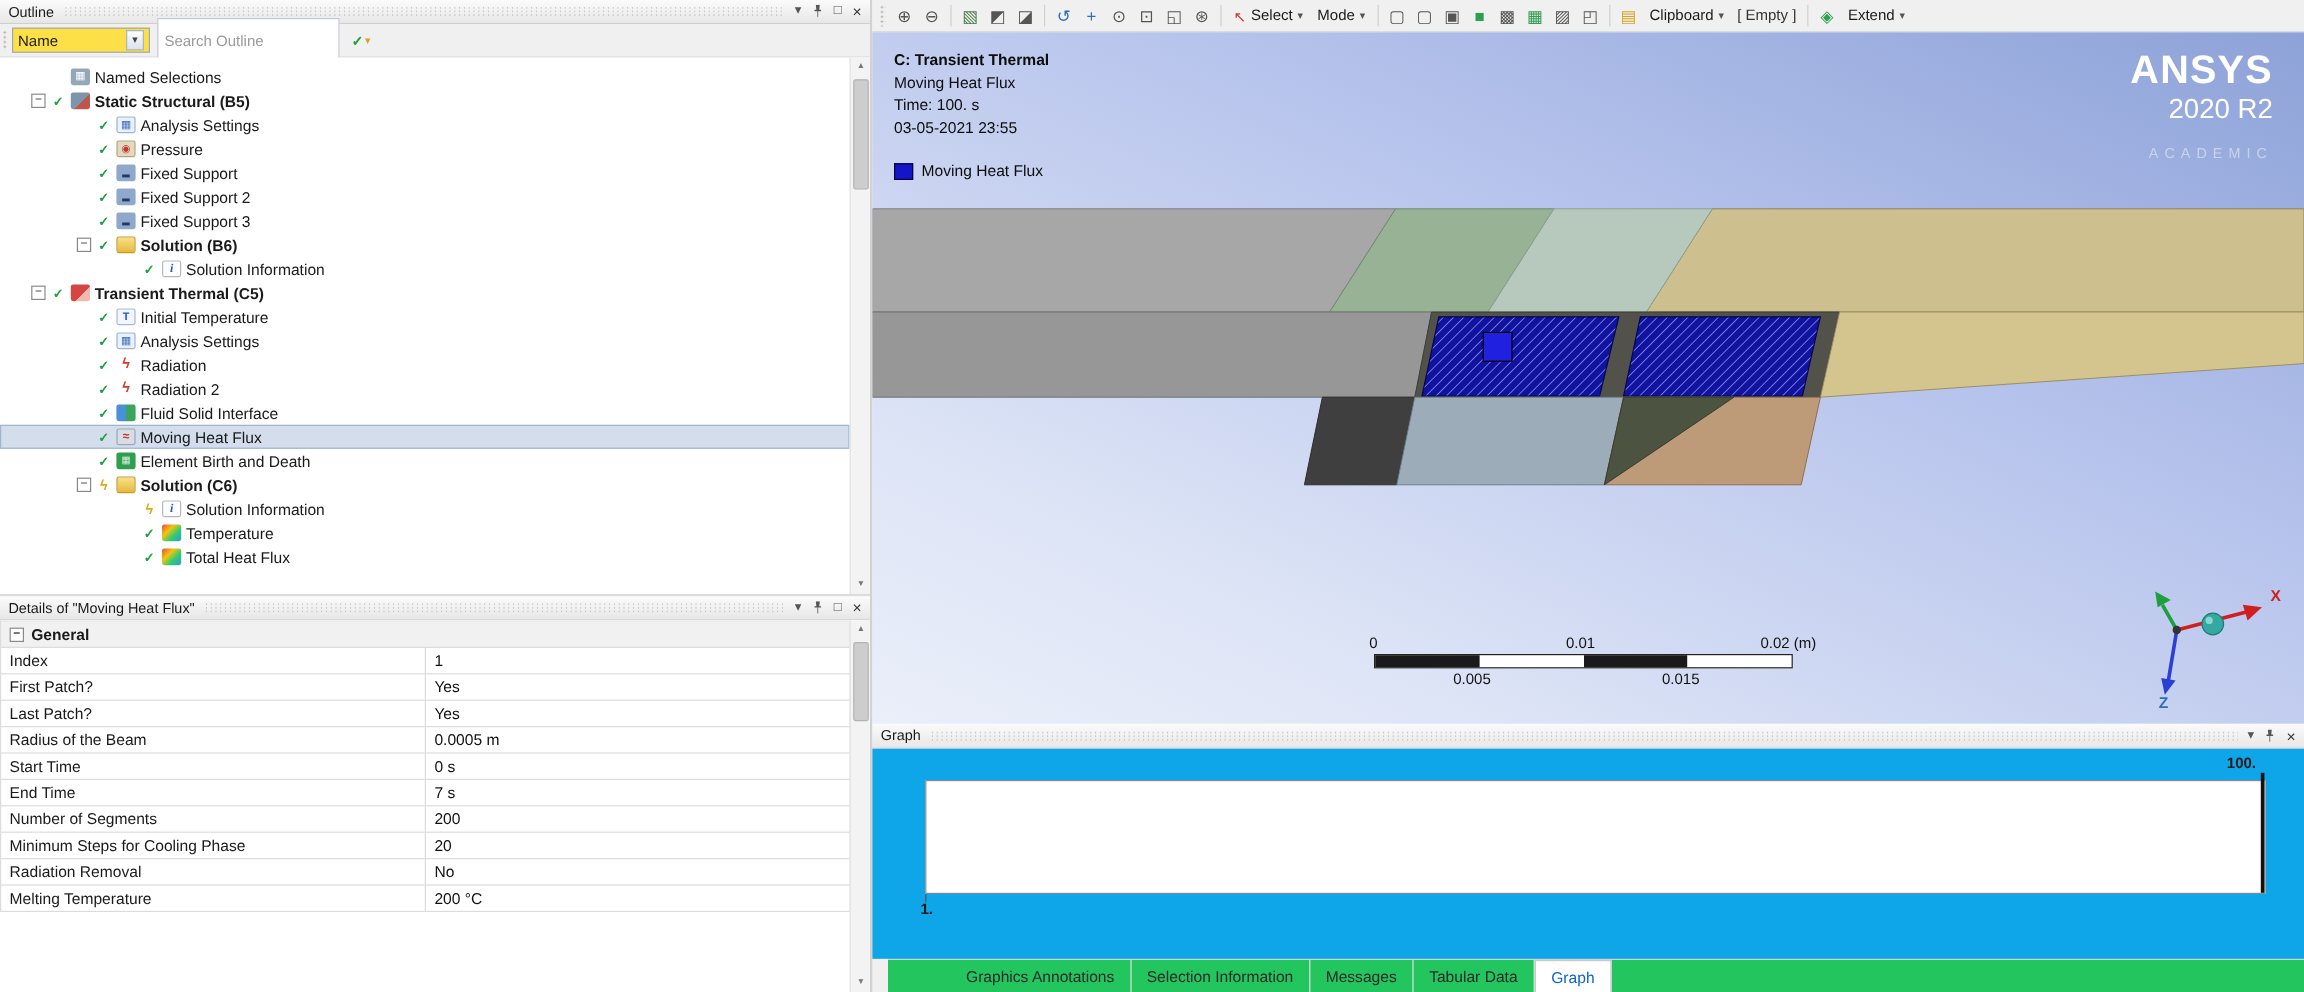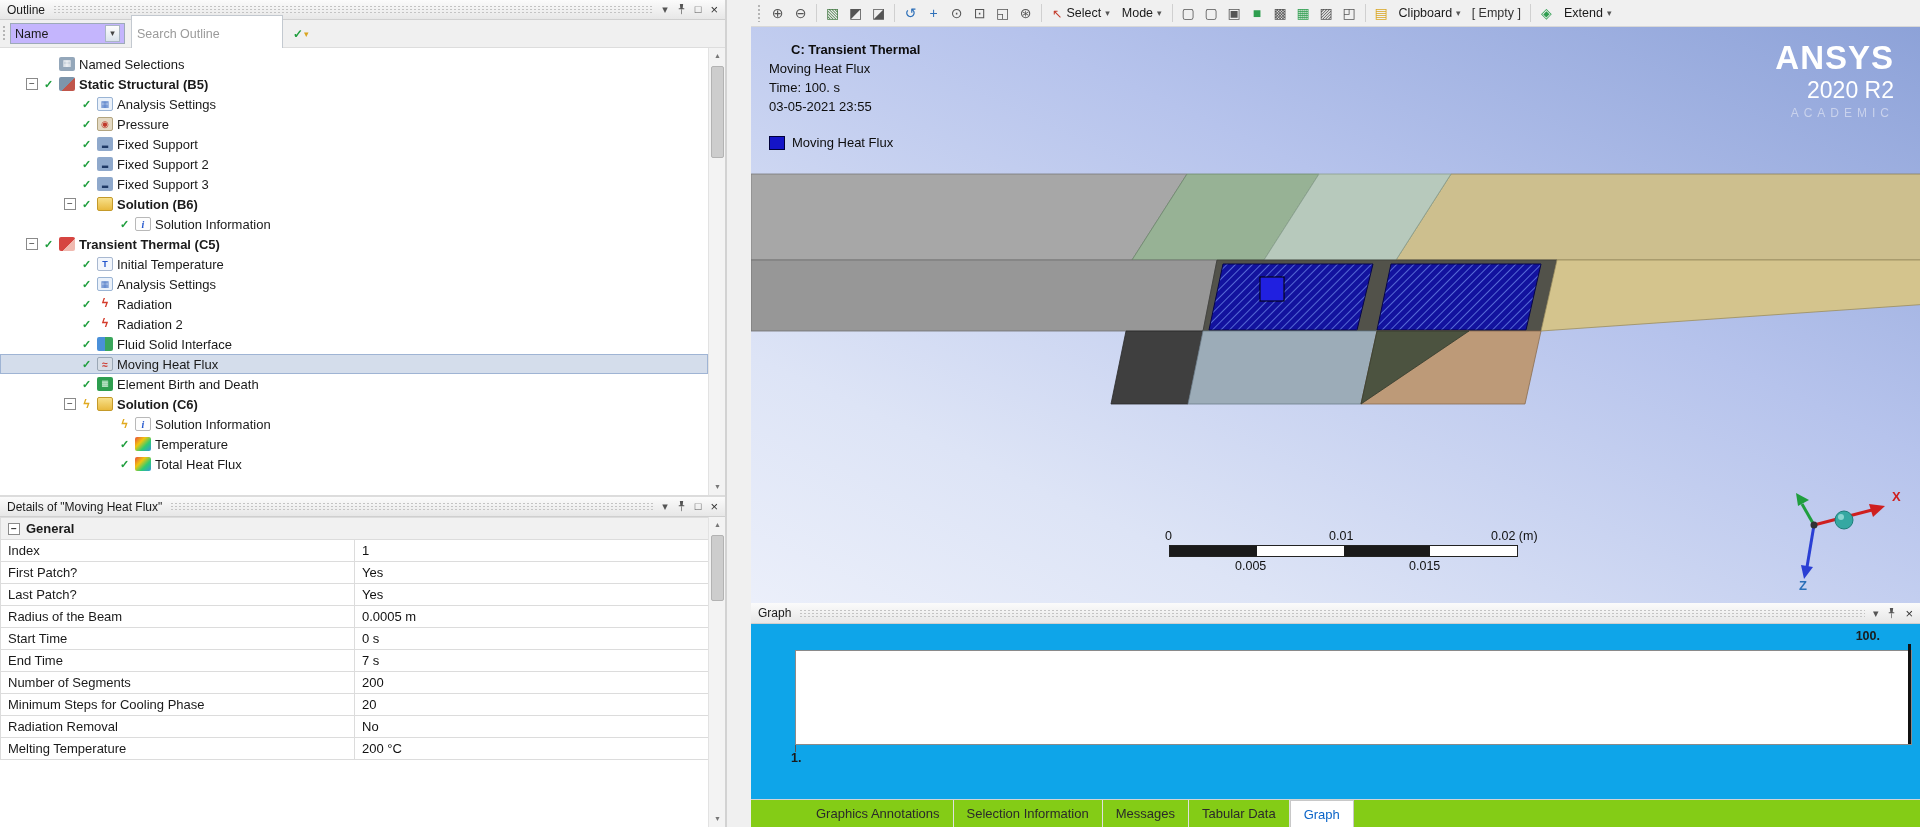--- a/index.html
+++ b/index.html
@@ -1,37 +1,37 @@
 <!DOCTYPE html>
 <html><head>
 <meta charset="utf-8">
 <style>
   * { margin:0; padding:0; box-sizing:border-box; }
   html,body { width:1920px; height:827px; overflow:hidden; background:#f0f0f0;
               font-family:"Liberation Sans", sans-serif; font-size:13px; color:#1a1a1a; }
-  .app { width:1920px; height:827px; display:flex;gap:24px; }
+  .app { width:1920px; height:827px; display:flex; }
 
   
   .left-col { width:727px; flex:none; display:flex; flex-direction:column; border-right:2px solid #d2d2d2; background:#fff; }
   .outline-panel { height:497px; flex:none; display:flex; flex-direction:column; border-bottom:2px solid #dcdcdc; }
   .details-panel { flex:1; display:flex; flex-direction:column; }
 
   .panel-header { height:20px; flex:none; background:linear-gradient(#fbfbfb,#e7e7e7); border-bottom:1px solid #cfcfcf;
                   display:flex; align-items:center; padding:0 7px; font-size:12px; color:#1a1a1a; }
   .ph-title { white-space:nowrap; }
   .ph-fill { flex:1; height:9px; margin:0 8px; background-image:radial-gradient(#c3c3c3 0.8px, transparent 0.9px); background-size:4px 3px; }
   .ph-icons { display:flex; align-items:center; gap:9px; color:#555; }
   .ph-icons span, .ph-icons svg { cursor:default; font-size:11px; line-height:1; }
   .ph-close { font-size:13px !important; color:#333; }
 
   
   .o-toolbar { height:28px; flex:none; background:#f0f0f0; border-bottom:1px solid #ddd; display:flex; align-items:center; gap:6px; padding:0 6px 0 10px; position:relative; }
   .v-grip { position:absolute; left:2px; top:5px; bottom:5px; width:4px;
             background-image:radial-gradient(#b5b5b5 1px, transparent 1.1px); background-size:4px 4px; }
-  .name-combo { width:115px; height:21px; background:#c4b5fd; border:1px solid #9daab8; display:flex; align-items:center; padding:0 4px; font-size:12.5px; }
+  .name-combo { width:115px; height:21px; background:#fde047; border:1px solid #9daab8; display:flex; align-items:center; padding:0 4px; font-size:12.5px; }
   .name-combo .cc { flex:1; }
   .combo-btn { width:15px; height:17px; background:linear-gradient(#fdfdfd,#dbe3ec); border:1px solid #aab6c4; text-align:center; line-height:15px; font-size:9px; color:#444; }
   .search-box { width:152px; height:37px; background:#fff; border:1px solid #c3c9d0; padding:0 5px; font-size:12.5px; color:#000000;
                 font-family:"Liberation Sans", sans-serif; }
   .search-box::placeholder { color:#9a9a9a; }
   .filter-btn { display:flex; align-items:center; gap:1px; padding:2px 4px; }
   .filter-btn .fck { color:#1f9e3e; font-weight:bold; font-size:12px; }
   .filter-btn .fdd { color:#d9a521; font-size:9px; }
 
   
@@ -91,28 +91,28 @@
   .tb-menu .car { font-size:9px; color:#555; }
   .tb-text { padding:0 4px; color:#333; }
 
   
   .viewport { height:576px; flex:none; position:relative; overflow:hidden;
               background:linear-gradient(205deg, #8da2d8 0%, #aebcе9 25%, #b6c3ec 35%, #dde4f6 75%, #ebeffa 100%);
               background:linear-gradient(205deg, #8da2d8 0%, #b6c3ec 38%, #dde4f6 78%, #ebeffa 100%); }
   .model-svg { position:absolute; left:0; top:0; }
 
   .vp-annot { position:absolute; left:18px; top:14px; line-height:1.45; font-size:13px; color:#0d0d0d; }
-  .vp-annot .a1 { font-weight:bold;margin-left:22px; }
+  .vp-annot .a1 { font-weight:bold; }
   .vp-legend { position:absolute; left:18px; top:108px; display:flex; align-items:center; gap:7px; font-size:13px; color:#0d0d0d; }
   .legend-swatch { width:16px; height:14px; border:1px solid #00003a; background:#1414c8; }
 
   .vp-logo { position:absolute; right:26px; top:12px; text-align:right; color:#fff; line-height:1.15; }
   .logo-brand { font-size:33px; font-weight:bold; letter-spacing:1px; }
   .logo-ver { font-size:23px; font-weight:normal; }
-  .logo-ed { margin-top:4px; font-size:12px; letter-spacing:5px; color:#c9d2ec; }
+  .logo-ed { margin-top:19px; font-size:12px; letter-spacing:5px; color:#c9d2ec; }
 
   .scalebar { position:absolute; left:418px; top:502px; width:349px; font-size:12.5px; color:#111; }
   .sb-row { position:relative; height:16px; }
   .sb-row span { position:absolute; white-space:nowrap; }
   .st0 { left:-4px; } .st1 { left:160px; } .st2 { left:322px; }
   .sb-bar { height:12px; border:1px solid #222; display:flex; background:#fff; }
   .sb-bar i { flex:1; } .sb-bar i:nth-child(1), .sb-bar i:nth-child(3) { background:#1a1a1a; }
   .sbl0 { left:66px; } .sbl1 { left:240px; }
 
   .triad { position:absolute; right:8px; bottom:12px; }
@@ -121,21 +121,21 @@
   
   .graph-header { height:21px; flex:none; background:linear-gradient(#fbfbfb,#e7e7e7); border-bottom:1px solid #cfcfcf; display:flex; align-items:center; padding:0 7px; font-size:12px; }
   .graph-body { flex:none; height:175px; background:#0ea5e9; position:relative; }
   .chart-box { position:absolute; left:44px; top:26px; width:1117px; height:95px; background:#fff; border:1px solid #8a8a8a; }
   .time-line { position:absolute; right:0; top:-7px; bottom:0; width:3px; background:#111; }
   .ymax { position:absolute; right:40px; top:5px; font-weight:bold; font-size:12.5px; }
   .xmin { position:absolute; left:40px; top:127px; font-weight:bold; font-size:12.5px; }
   .xtick { position:absolute; left:44px; top:121px; width:1px; height:7px; background:#555; }
 
   
-  .tabs { height:28px; flex:none; background:#84cc16; border-top:1px solid #d4d4d4; display:flex; align-items:stretch; padding-left:52px; font-size:13px; }
+  .tabs { height:28px; flex:none; background:#22c55e; border-top:1px solid #d4d4d4; display:flex; align-items:stretch; padding-left:52px; font-size:13px;margin-left:13px; }
   .tab { display:flex; align-items:center; padding:0 13px; color:#2a2a2a; border-right:1px solid #e0e0e0; }
   .tab.active { background:#fff; color:#0a64c8; border:1px solid #c8c8c8; border-bottom:none; }
 </style>
 </head>
 <body>
 
 <div class="app">
 
   <div class="left-col">
 

